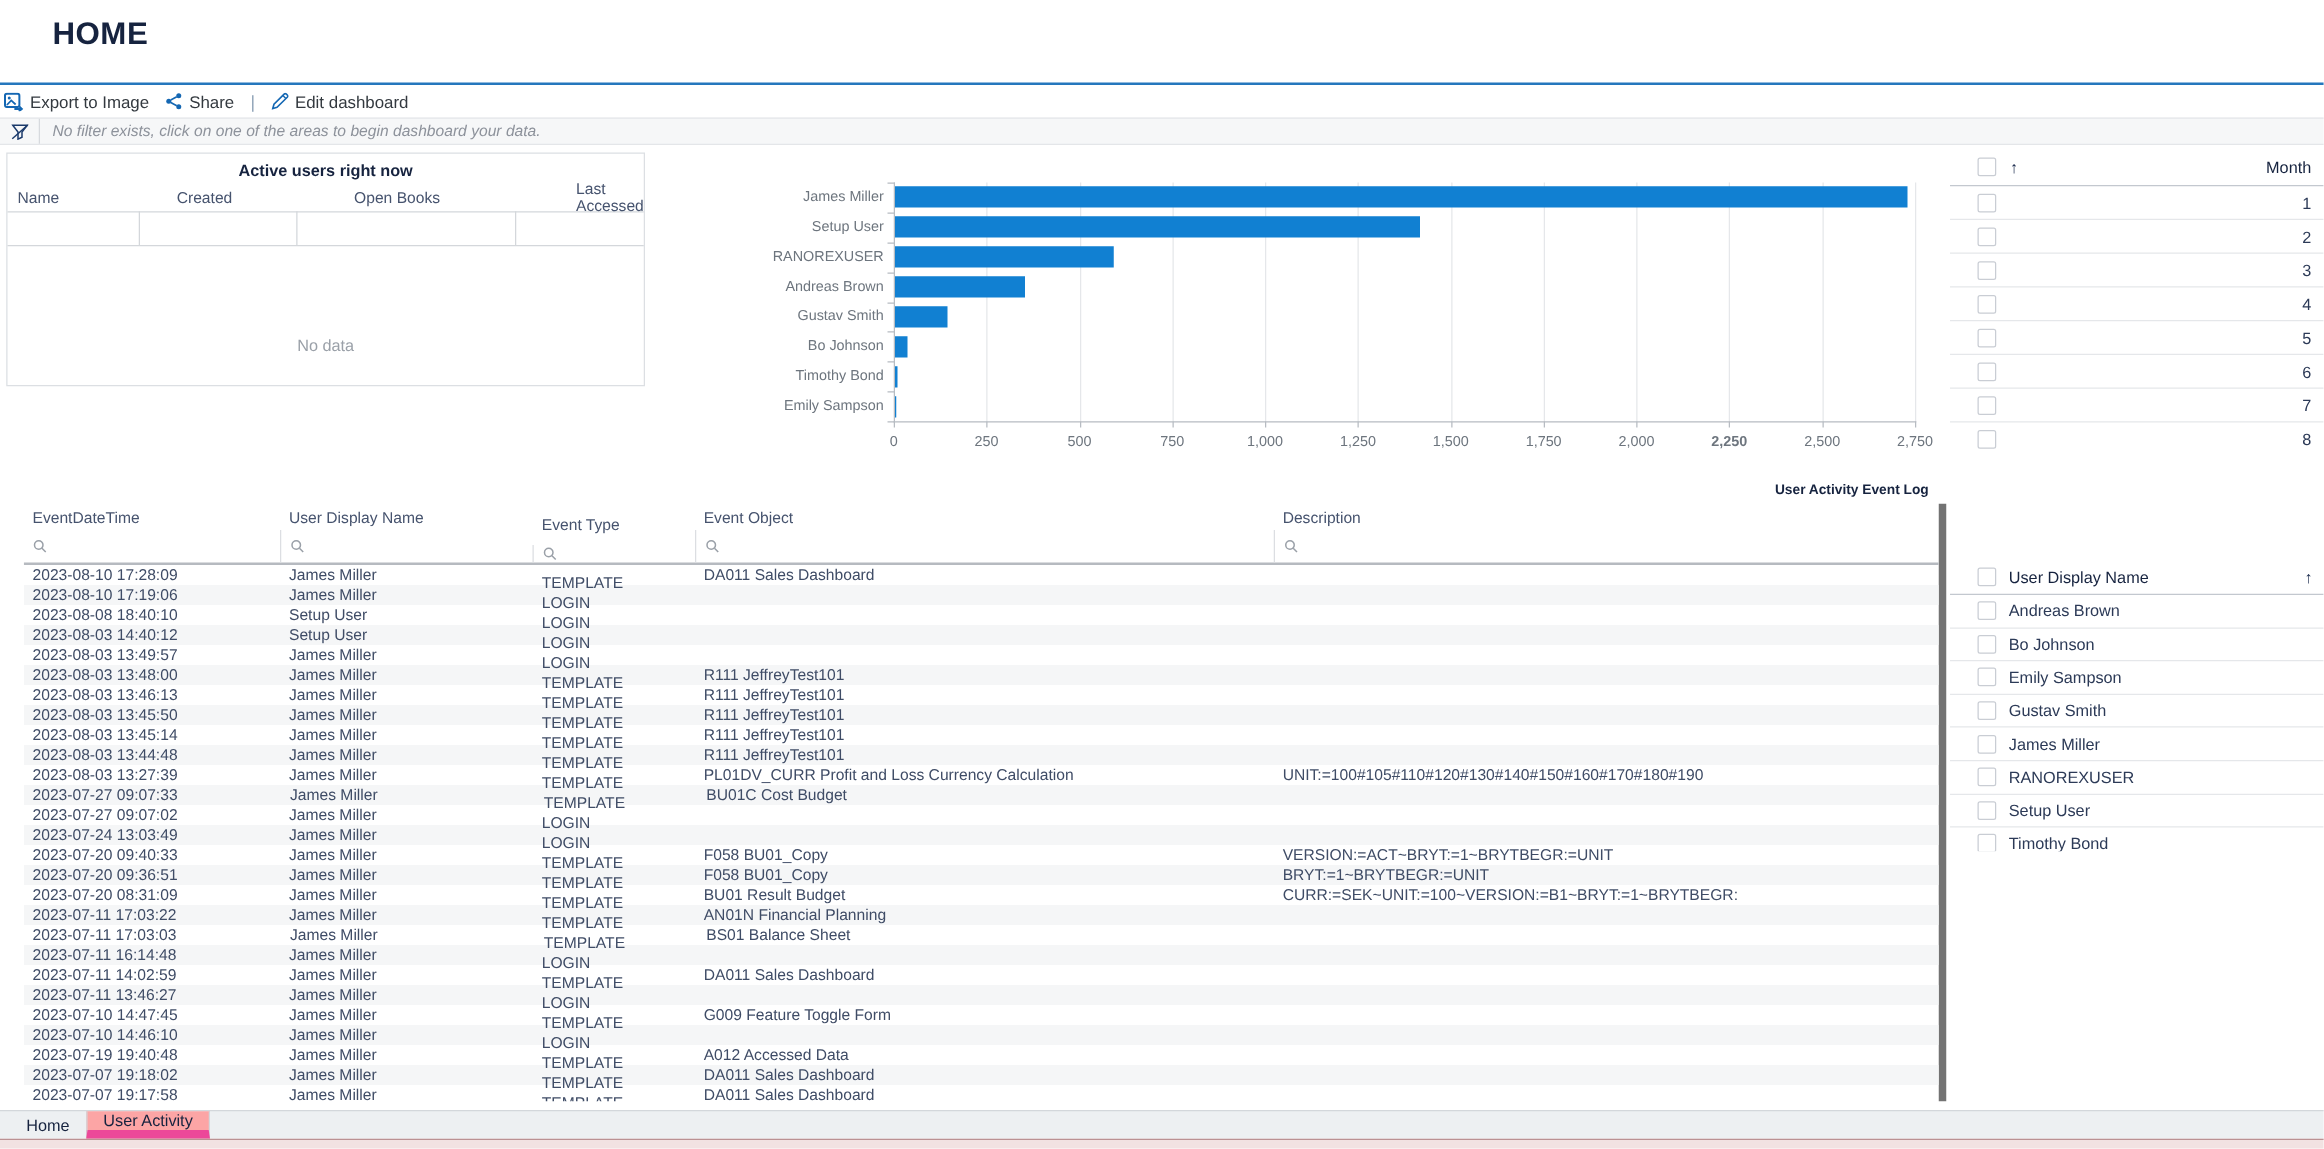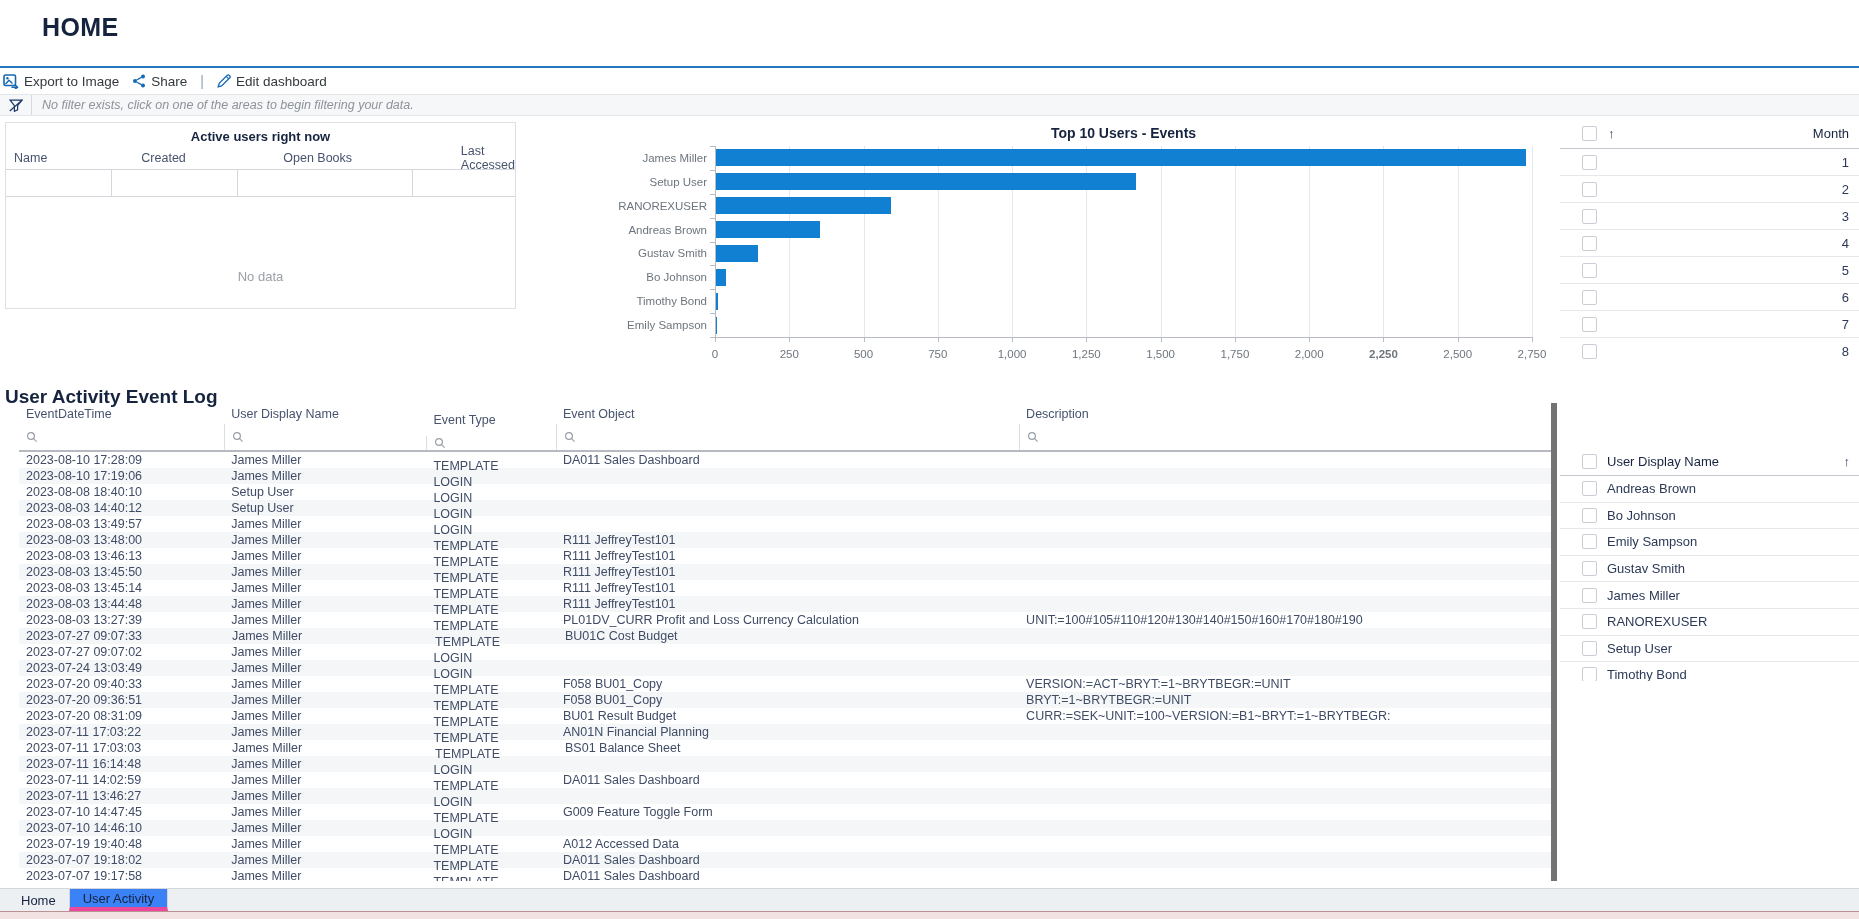--- a/index.html
+++ b/index.html
@@ -61,42 +61,42 @@
   .sort-arrow { color:#1c2c4e; font-size:13px; margin-left:11px; }
   .hlabel-right { flex:1; text-align:right; padding-right:10px; }
   .hlabel-left  { margin-left:10px; flex:1; }
   .udn-panel .sort-arrow { margin-left:0; margin-right:9px; }
   .prow { height:26px; display:flex; align-items:center; border-bottom:1px solid #e5e7ea; }
   .udn-panel .prow { height:25.6px; }
   .prow .cb { margin-left:22px; }
   .mval { flex:1; text-align:right; padding-right:10px; font-size:13px; color:#2c3a57; }
   .uval { margin-left:10px; font-size:13px; color:#2c3a57; }
   
-  .log-title { position:absolute; left:5px; top:386px; width:1538px; text-align:left;
-    font-weight:700; font-size:19px; color:#16233f; }
+  .log-title { position:absolute; left:5px; top:386px; width:1538px; text-align:right;
+    font-weight:700; font-size:11px; color:#16233f; }
   .log-table { position:absolute; left:19px; top:403px; width:1538px; height:478px; overflow:hidden;
     font-size:12.5px; border-right:6px solid #737373; box-sizing:border-box; }
   .log-header { display:flex; height:21px; align-items:center; color:#46536e; }
   .log-header > div, .td { box-sizing:border-box; padding-left:7px; overflow:hidden; white-space:nowrap; }
   .c1{width:206px;} .c2{width:203px;} .c3{width:130px;margin-top:12px;} .c4{width:465px;} .c5{width:534px;}
   .log-search { display:flex; height:26px; border-bottom:2px solid #b6bac0; }
   .search-cell { box-sizing:border-box; display:flex; align-items:center; gap:4px; padding-left:7px; }
   .search-cell + .search-cell { border-left:1px solid #dcdee2; }
   .search-input { border:none; outline:none; background:transparent; flex:1; min-width:10px;
     font-family:"Liberation Sans",sans-serif; font-size:12px; }
   .tr { display:flex; height:16px; align-items:center; color:#3f4c66; }
   .tr.alt { background:#f5f6f7; }
   
   .tabbar { position:absolute; left:0; top:888px; width:100%; height:23px; background:#edf0f2;
     border-top:1px solid #d3d7db; display:flex; box-sizing:border-box; }
   .tab { height:100%; display:flex; align-items:center; padding:0 13px; font-size:13px;
     color:#16233f; box-sizing:border-box; cursor:pointer; }
   .tab.first { margin-left:8px; }
-  .tab.active { background:#3b82f6; border-left:1px solid #d3d7db; border-right:1px solid #d3d7db;
-    border-bottom:4px solid #ec4899; }
+  .tab.active { background:#fca5a5; border-left:1px solid #d3d7db; border-right:1px solid #d3d7db;
+    border-bottom:7px solid #ec4899; }
   .bottom-strip { position:absolute; left:0; top:911px; width:100%; height:8px;
     background:#f2e2e2; border-top:1px solid #bb9193; box-sizing:border-box; }
   svg { display:block; }
 </style>
 </head>
 <body>
 
 <div class="page-title">HOME</div>
 <div class="blue-rule"></div>
 
@@ -130,42 +130,41 @@
   </div>
 </div>
 
 <div class="filterbar">
   <div class="filter-icon-area">
     <svg width="14" height="13" viewBox="0 0 14 13">
       <path d="M1.2 1.2 h11.6 L8.6 6.6 V10.8 l-3.2 1.5 V6.6 Z" fill="none" stroke="#1b3a6b" stroke-width="1.2"></path>
       <line x1="0.8" y1="12" x2="13.2" y2="1" stroke="#1b3a6b" stroke-width="1.2"></line>
     </svg>
   </div>
-  <div class="filter-msg">No filter exists, click on one of the areas to begin filtering your data.</div>
+  <div class="filter-msg">No filter exists, click on one of the areas to begin dashboard your data.</div>
 </div>
 
 <div class="active-panel">
   <div class="active-title">Active users right now</div>
   <div class="active-header">
     <div class="au-c1">Name</div>
     <div class="au-c2">Created</div>
     <div class="au-c3">Open Books</div>
     <div class="au-c4">Last Accessed</div>
   </div>
   <div class="active-empty-row">
     <div class="au-c1"></div>
       <div class="au-c2"></div>
       <div class="au-c3"></div>
       <div class="au-c4"></div>
   </div>
   <div class="no-data">No data</div>
 </div>
 
 <div class="chart">
-  <div class="chart-title">Top 10 Users - Events</div>
   <div id="cats">
       <div class="catlabel" style="top: 30.9375px;">James Miller</div>
       <div class="catlabel" style="top: 54.8125px;">Setup User</div>
       <div class="catlabel" style="top: 78.6875px;">RANOREXUSER</div>
       <div class="catlabel" style="top: 102.562px;">Andreas Brown</div>
       <div class="catlabel" style="top: 126.438px;">Gustav Smith</div>
       <div class="catlabel" style="top: 150.312px;">Bo Johnson</div>
       <div class="catlabel" style="top: 174.188px;">Timothy Bond</div>
       <div class="catlabel" style="top: 198.062px;">Emily Sampson</div>
     </div>

